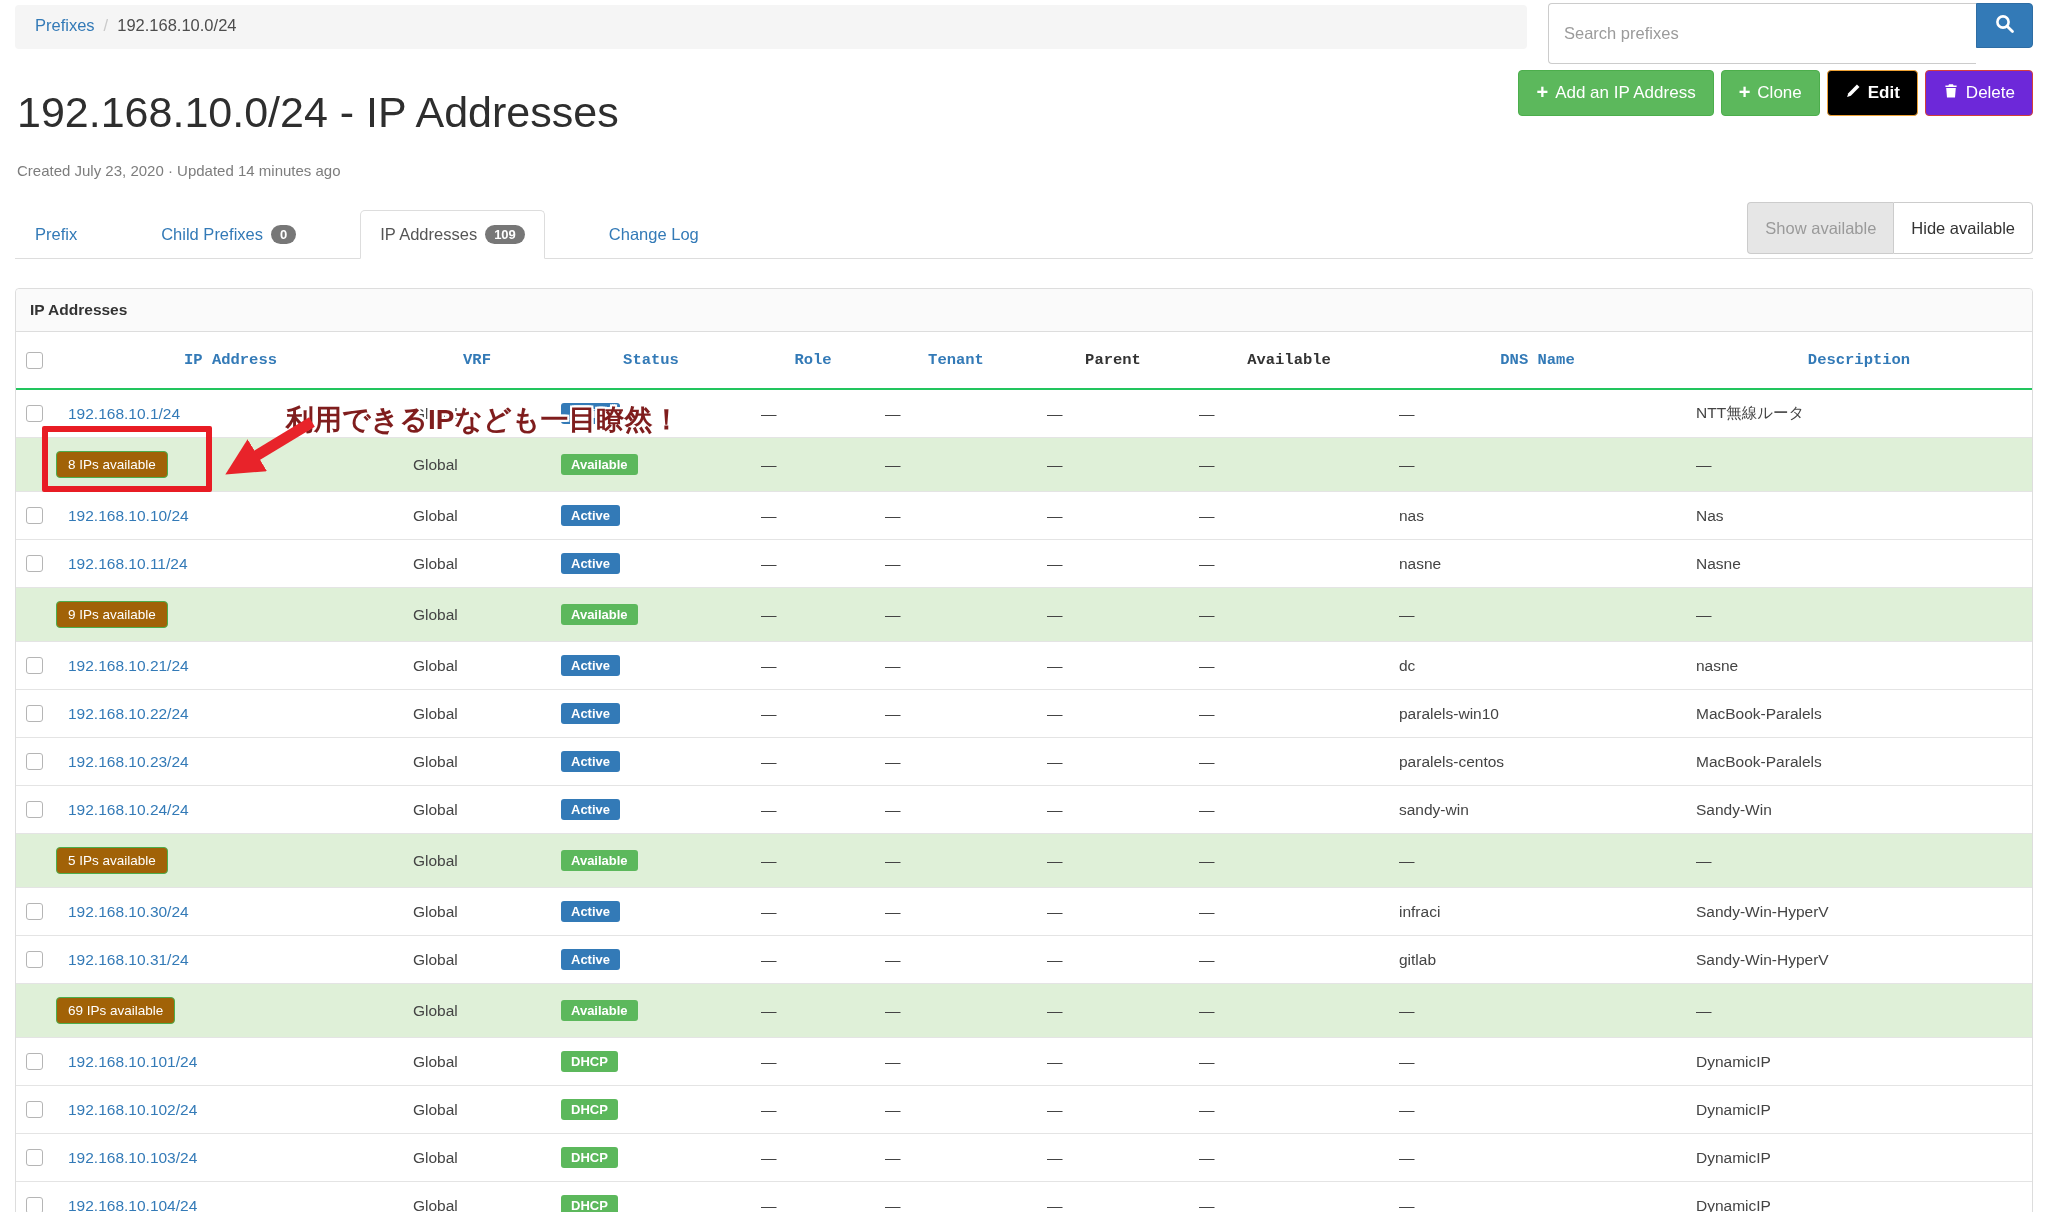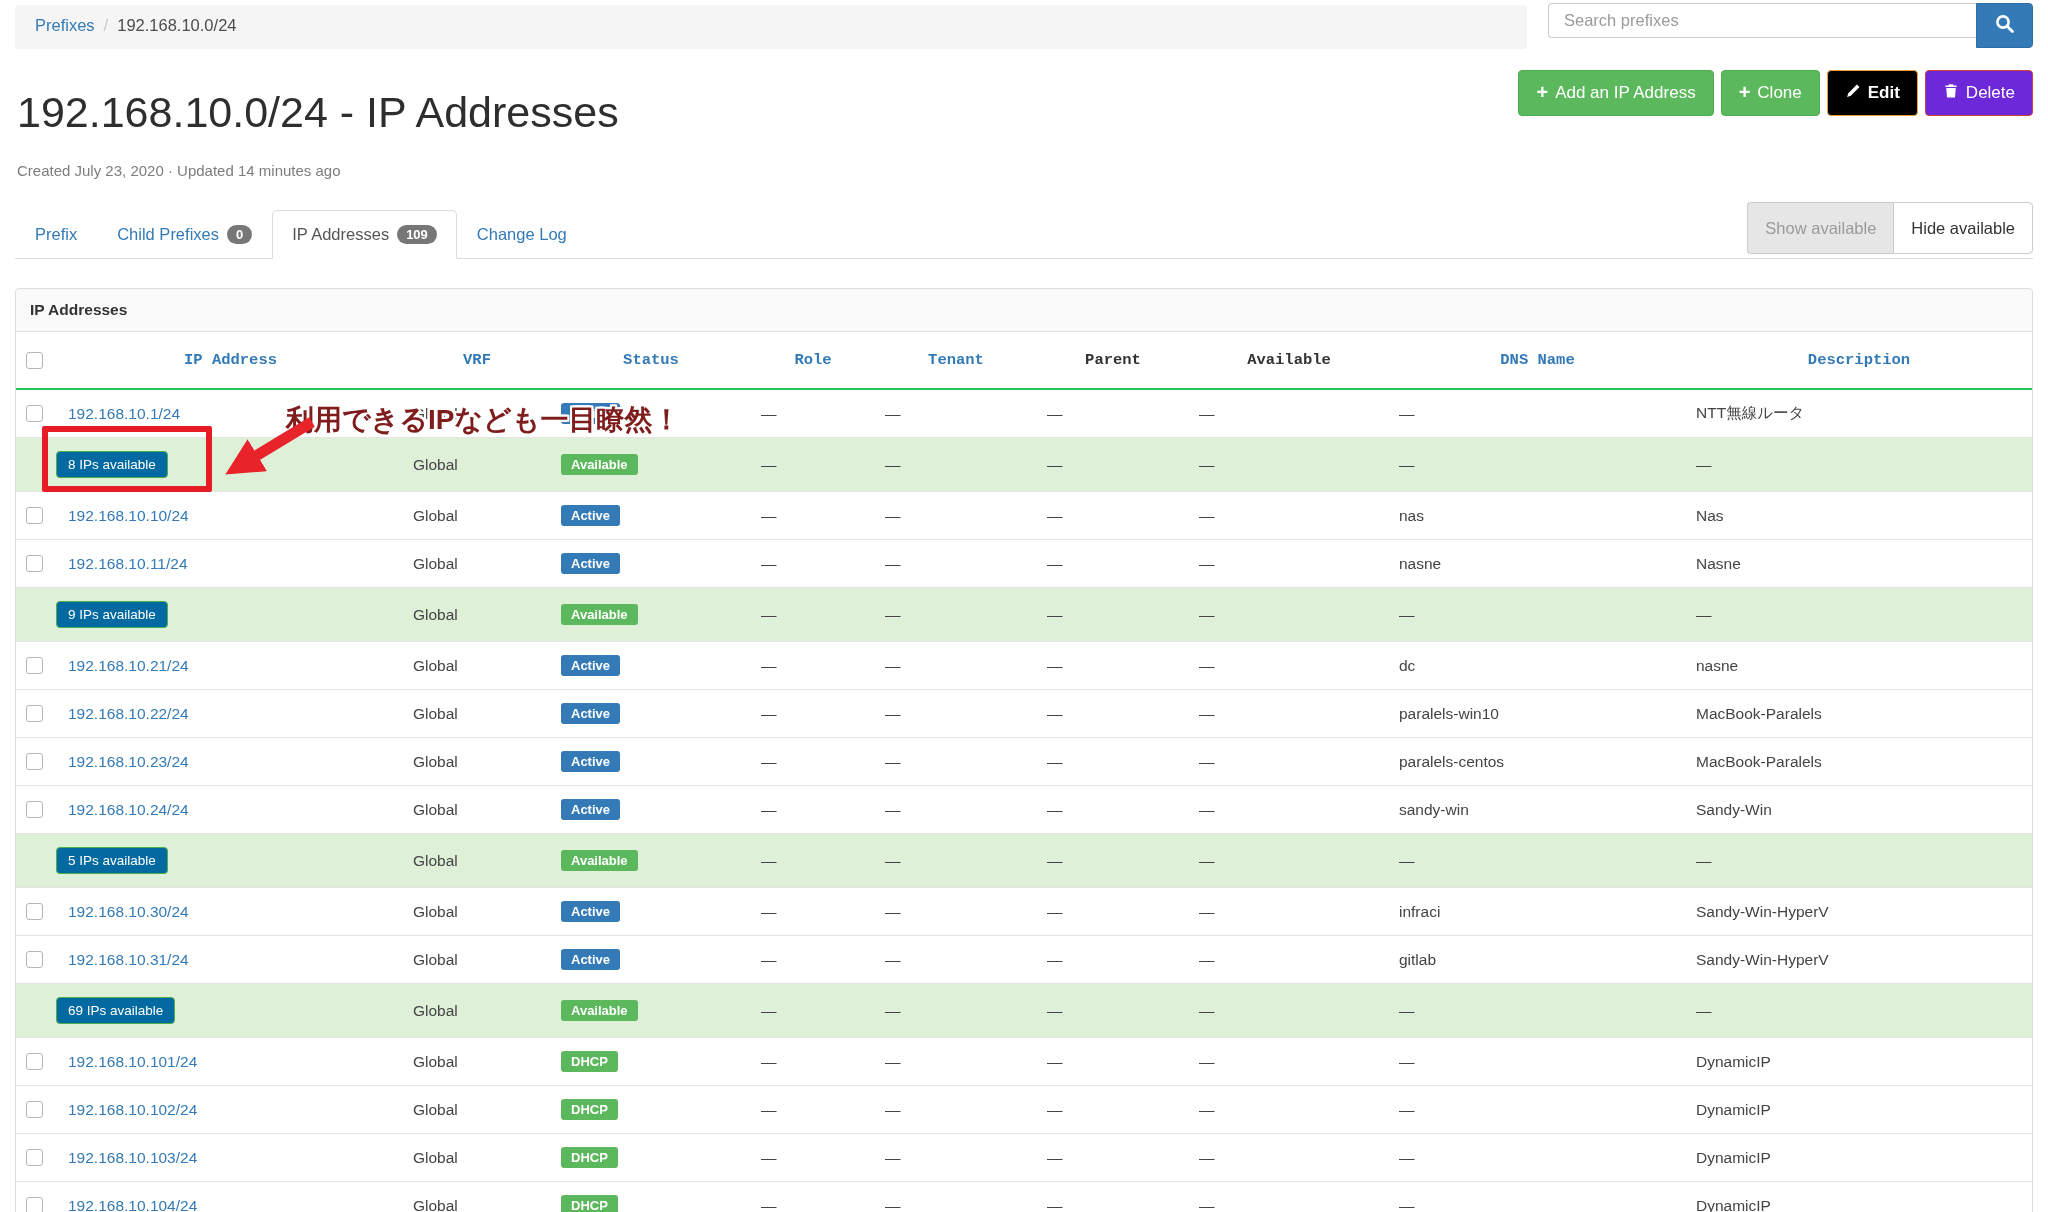--- a/index.html
+++ b/index.html
@@ -7,21 +7,21 @@
     font-family: "Liberation Sans", sans-serif; color: #333; }
 
   
   .breadcrumb { position: absolute; left: 15px; top: 5px; width: 1512px; height: 44px;
     background: #f5f5f5; border-radius: 4px; padding: 11px 20px; font-size: 16.5px; }
   .breadcrumb a { color: #337ab7; text-decoration: none; cursor: pointer; }
   .breadcrumb .sep { color: #cacaca; margin: 0 9px; }
   .breadcrumb .current { color: #4d4d4d; }
 
   .search-group { position: absolute; right: 15px; top: 3px; display: flex; }
-  .search-group input { width: 428px; height: 35px; border: 1px solid #ccc; border-right: none;
+  .search-group input { width: 428px; height: 61px; border: 1px solid #ccc; border-right: none;
     border-radius: 4px 0 0 4px; font-size: 16.5px; padding: 0 15px; color: #333;
     font-family: "Liberation Sans", sans-serif; outline: none; }
   .search-group input::placeholder { color: #9b9b9b; }
   .search-group button { width: 57px; height: 45px; background: #337ab7; border: 1px solid #2e6da4;
     border-radius: 0 4px 4px 0; cursor: pointer; display: flex; align-items: center; justify-content: center; }
 
   
   .actions { position: absolute; right: 15px; top: 70px; display: flex; gap: 7px; }
   .btn { display: inline-flex; align-items: center; gap: 7px; height: 46px; padding: 0 17px;
     font-size: 17px; color: #fff; border-radius: 4px; border: 1px solid transparent; cursor: pointer;
@@ -31,21 +31,21 @@
   .btn-warning { background: #000000; border-color: #eea236; font-weight: bold; }
   .btn-danger  { background: #6d28d9; border-color: #d43f3a; }
 
   
   h1.page-title { position: absolute; left: 17px; top: 88px; font-size: 43px; font-weight: 400; color: #2e2e2e; }
   .page-meta { position: absolute; left: 17px; top: 162px; font-size: 15px; color: #7d7d7d; }
 
   
   .tabs-bar { position: absolute; left: 15px; top: 200px; width: 2018px; height: 59px;
     border-bottom: 1px solid #ddd; }
-  .tabs { display: flex; list-style: none; height: 100%; align-items: flex-end; }
+  .tabs { display: flex; list-style: none; height: 100%; align-items: flex-end; gap: 44px; }
   .tab { font-size: 16.5px; padding: 14px 19px; color: #337ab7; cursor: pointer; margin-bottom: -1px;
     border: 1px solid transparent; border-radius: 5px 5px 0 0; display: flex; align-items: center; gap: 8px; }
   .tab.active { background: #fff; color: #555; border-color: #ddd; border-bottom-color: #fff; cursor: default; }
   .tab .count-badge { background: #777; color: #fff; font-size: 13px; font-weight: bold;
     padding: 3px 9px; border-radius: 10px; line-height: 1; }
 
   .toggle-group { position: absolute; right: 0; top: 2px; display: flex; }
   .toggle-group button { height: 52px; padding: 0 17px; font-size: 16.5px; border: 1px solid #ccc;
     background: #fff; color: #333; cursor: pointer; font-family: "Liberation Sans", sans-serif; }
   .toggle-group button:first-child { border-radius: 4px 0 0 4px; border-right: none;
@@ -61,21 +61,21 @@
   th { text-align: center; padding: 19px 10px; font-size: 15.5px; border-bottom: 2px solid #22c55e; font-family: Liberation Mono, monospace; }
   th a.sortable { color: #337ab7; text-decoration: none; cursor: pointer; font-weight: bold; }
   th .unsortable { color: #333; font-weight: bold; }
   td { padding: 13px 10px; border-top: 1px solid #e4e4e4; vertical-align: middle; color: #484848; }
   tr.row-available { background: #dff0d8; }
   a.ip-link { color: #337ab7; text-decoration: none; cursor: pointer; }
   .checkbox { width: 17px; height: 17px; border: 1px solid #b5b5b5; border-radius: 3px; background: #fff;
     cursor: pointer; }
   .status-badge { display: inline-block; color: #fff; font-size: 13px; font-weight: bold;
     padding: 4px 10px; border-radius: 3px; line-height: 1; }
-  .avail-btn { display: inline-block; background: #0369a1; border: 1px solid #4cae4c; color: #fff;
+  .avail-btn { display: inline-block; background: #a16207; border: 1px solid #4cae4c; color: #fff;
     font-size: 13.5px; padding: 5px 11px; border-radius: 4px; cursor: pointer; margin-left: 30px; }
   .dash { color: #444; }
 
   
   .anno-box { position: absolute; left: 42px; top: 426px; width: 170px; height: 66px;
     border: 6px solid #e81c24; border-radius: 2px; z-index: 6; pointer-events: none; }
   .anno-text { position: absolute; left: 286px; top: 401px; z-index: 6; font-size: 28px; font-weight: bold;
     color: #7f1d1d; white-space: nowrap; pointer-events: none;
     text-shadow: -2px -2px 0 #fff, 2px -2px 0 #fff, -2px 2px 0 #fff, 2px 2px 0 #fff,
                  0 -2px 0 #fff, 0 2px 0 #fff, -2px 0 0 #fff, 2px 0 0 #fff; }

